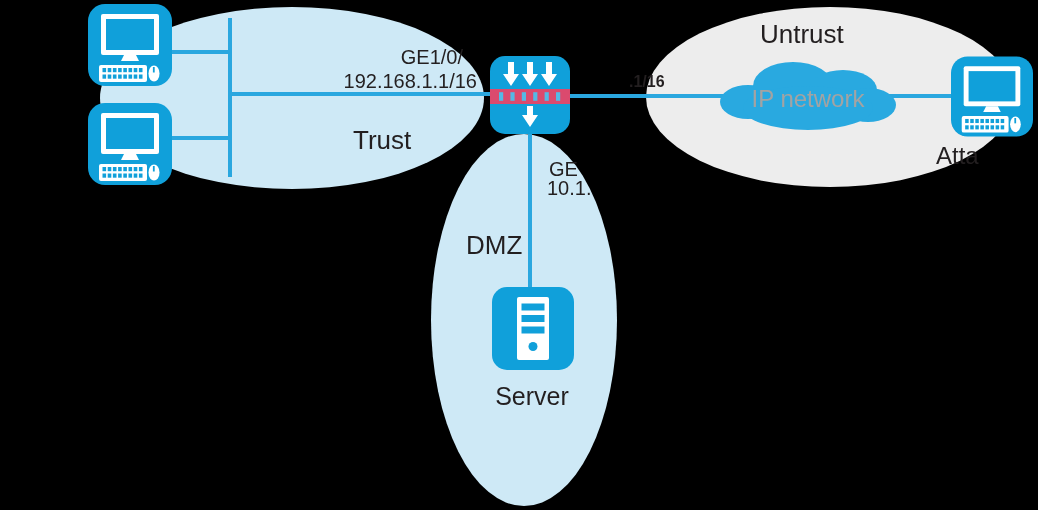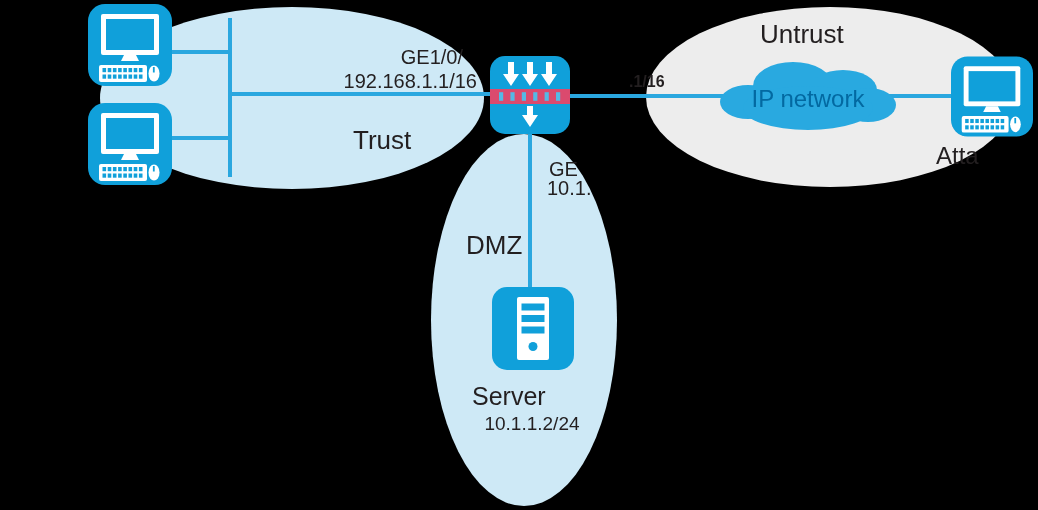--- a/index.html
+++ b/index.html
@@ -27,26 +27,26 @@
   #nd-cloud{left:718px;top:60px;}
   #nd-att{left:951px;top:56px;}
   #nd-srv{left:492px;top:287px;}
 
   .lbl{position:absolute;color:#231f20;white-space:nowrap;line-height:1.05;}
   #t-ge1{right:575px;top:47px;font-size:20px;}
   #t-ip1{right:561px;top:71px;font-size:20px;text-align:right;}
   #t-trust{left:353px;top:127px;font-size:26px;}
   #t-ip2{left:629px;top:74px;font-size:16px;font-weight:bold;}
   #t-untrust{left:760px;top:21px;font-size:26px;}
-  #t-cloud{left:718px;top:86px;width:180px;text-align:center;font-size:24px;color:#0369a1;}
+  #t-cloud{left:718px;top:86px;width:180px;text-align:center;font-size:24px;color:#a3a3a3;}
   #t-att{left:936px;top:143px;font-size:24px;}
   #t-ge3{left:549px;top:159px;font-size:20px;}
   #t-ip3{left:547px;top:178px;font-size:20px;}
   #t-dmz{left:457px;top:232px;font-size:26px;margin-left:9px;}
-  #t-srv{left:472px;top:383px;width:120px;font-size:25px;}
+  #t-srv{left:472px;top:383px;width:120px;text-align:center;font-size:25px;}
   #t-srvip{left:472px;top:414px;width:120px;text-align:center;font-size:19px;}
 </style>
 </head>
 <body>
 
 <div id="stage">
 
   <div id="z-trust" class="ellipse"></div>
   <div id="z-untrust" class="ellipse"></div>
   <div id="z-dmz" class="ellipse"></div>
@@ -198,15 +198,14 @@
   <div id="t-ip1" class="lbl">192.168.1.1/16</div>
   <div id="t-trust" class="lbl">Trust</div>
   <div id="t-ip2" class="lbl">.1/16</div>
   <div id="t-untrust" class="lbl">Untrust</div>
   <div id="t-cloud" class="lbl">IP network</div>
   <div id="t-att" class="lbl">Atta</div>
   <div id="t-ge3" class="lbl">GE</div>
   <div id="t-ip3" class="lbl">10.1.</div>
   <div id="t-dmz" class="lbl">DMZ</div>
   <div id="t-srv" class="lbl">Server</div>
-  <div id="t-srvip" class="lbl">10.1.1.2/24</div>
 
 </div>
 
 </body></html>

